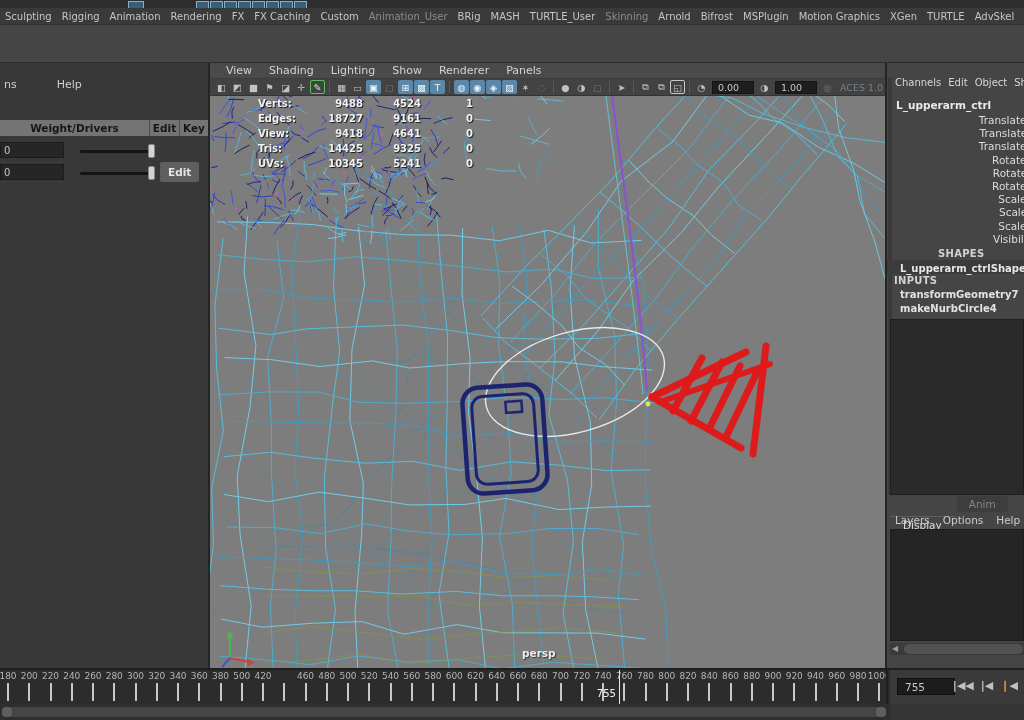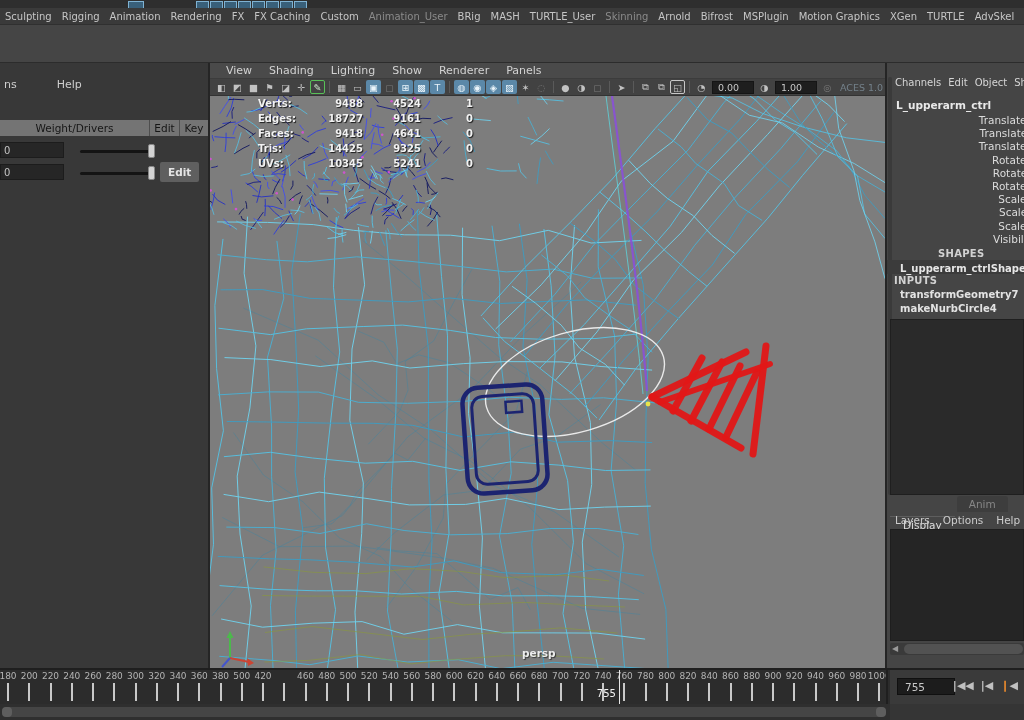--- a/index.html
+++ b/index.html
@@ -19,21 +19,21 @@
   .lp-menu{font-size:11px;color:#cfcfcf;}
   .lp-tools{position:absolute;top:35px;left:0;width:100%;height:20px;}
   .lp-target{position:absolute;left:2px;top:4px;font-size:10px;color:#b8b8b8;}
   .lp-selicon{position:absolute;left:18px;top:2px;width:12px;height:12px;border:1px dashed #909090;}
   .lp-search{position:absolute;left:34px;top:0;width:112px;height:17px;background:#242424;border:1px solid #1a1a1a;border-radius:9px;color:#9a9a9a;font-size:10px;padding:0 16px 0 8px;box-sizing:border-box;outline:none;}
   .lp-search::placeholder{color:#8a8a8a;}
   .lp-search-arrow{position:absolute;left:132px;top:5px;font-size:7px;color:#b0b0b0;}
   .lp-toolicon{position:absolute;top:1px;}
   .lp-dim{opacity:.45;}
   .lp-header{position:absolute;top:57px;left:0;width:100%;height:16px;background:#747474;display:flex;}
-  .lp-header div{line-height:16px;font-size:10.5px;font-weight:400;color:#161616;text-align:center;border-right:1px solid #4e4e4e;box-sizing:border-box;}
+  .lp-header div{line-height:16px;font-size:10.5px;font-weight:700;color:#161616;text-align:center;border-right:1px solid #4e4e4e;box-sizing:border-box;}
   .h-title{flex:1;}
   .h-edit{width:30px;}
   .h-key{width:28px;border-right:none !important;}
   .lp-row{position:absolute;left:0;width:100%;height:22px;}
   .lp-val{position:absolute;left:0;top:2px;width:64px;height:16px;background:#262626;border:1px solid #1c1c1c;color:#c4c4c4;font-size:10px;line-height:15px;padding-left:3px;box-sizing:border-box;}
   .lp-track{position:absolute;left:80px;top:10px;width:74px;height:3px;background:#141414;border-radius:2px;}
   .lp-handle{position:absolute;left:148px;top:4px;width:7px;height:14px;background:#d4d4d4;border-radius:2px;border:1px solid #888;box-sizing:border-box;}
   .lp-edit-btn{position:absolute;left:160px;top:0;height:20px;background:#5f5f5f;border-radius:2px;color:#e4e4e4;font-size:10.5px;font-weight:700;padding:0 8px;line-height:20px;}
   
   .viewport{position:absolute;left:210px;top:63px;width:675px;height:605px;background:#7dd3fc;}
@@ -622,21 +622,21 @@
             <span class="hud-c2">4524</span>
             <span class="hud-c3">1</span>
           </div>
           <div class="hud-row">
             <span class="hud-label">Edges:</span>
             <span class="hud-c1">18727</span>
             <span class="hud-c2">9161</span>
             <span class="hud-c3">0</span>
           </div>
           <div class="hud-row">
-            <span class="hud-label">Faces:</span>
+            <span class="hud-label">View:</span>
             <span class="hud-c1">9418</span>
             <span class="hud-c2">4641</span>
             <span class="hud-c3">0</span>
           </div>
           <div class="hud-row">
             <span class="hud-label">Tris:</span>
             <span class="hud-c1">14425</span>
             <span class="hud-c2">9325</span>
             <span class="hud-c3">0</span>
           </div>

